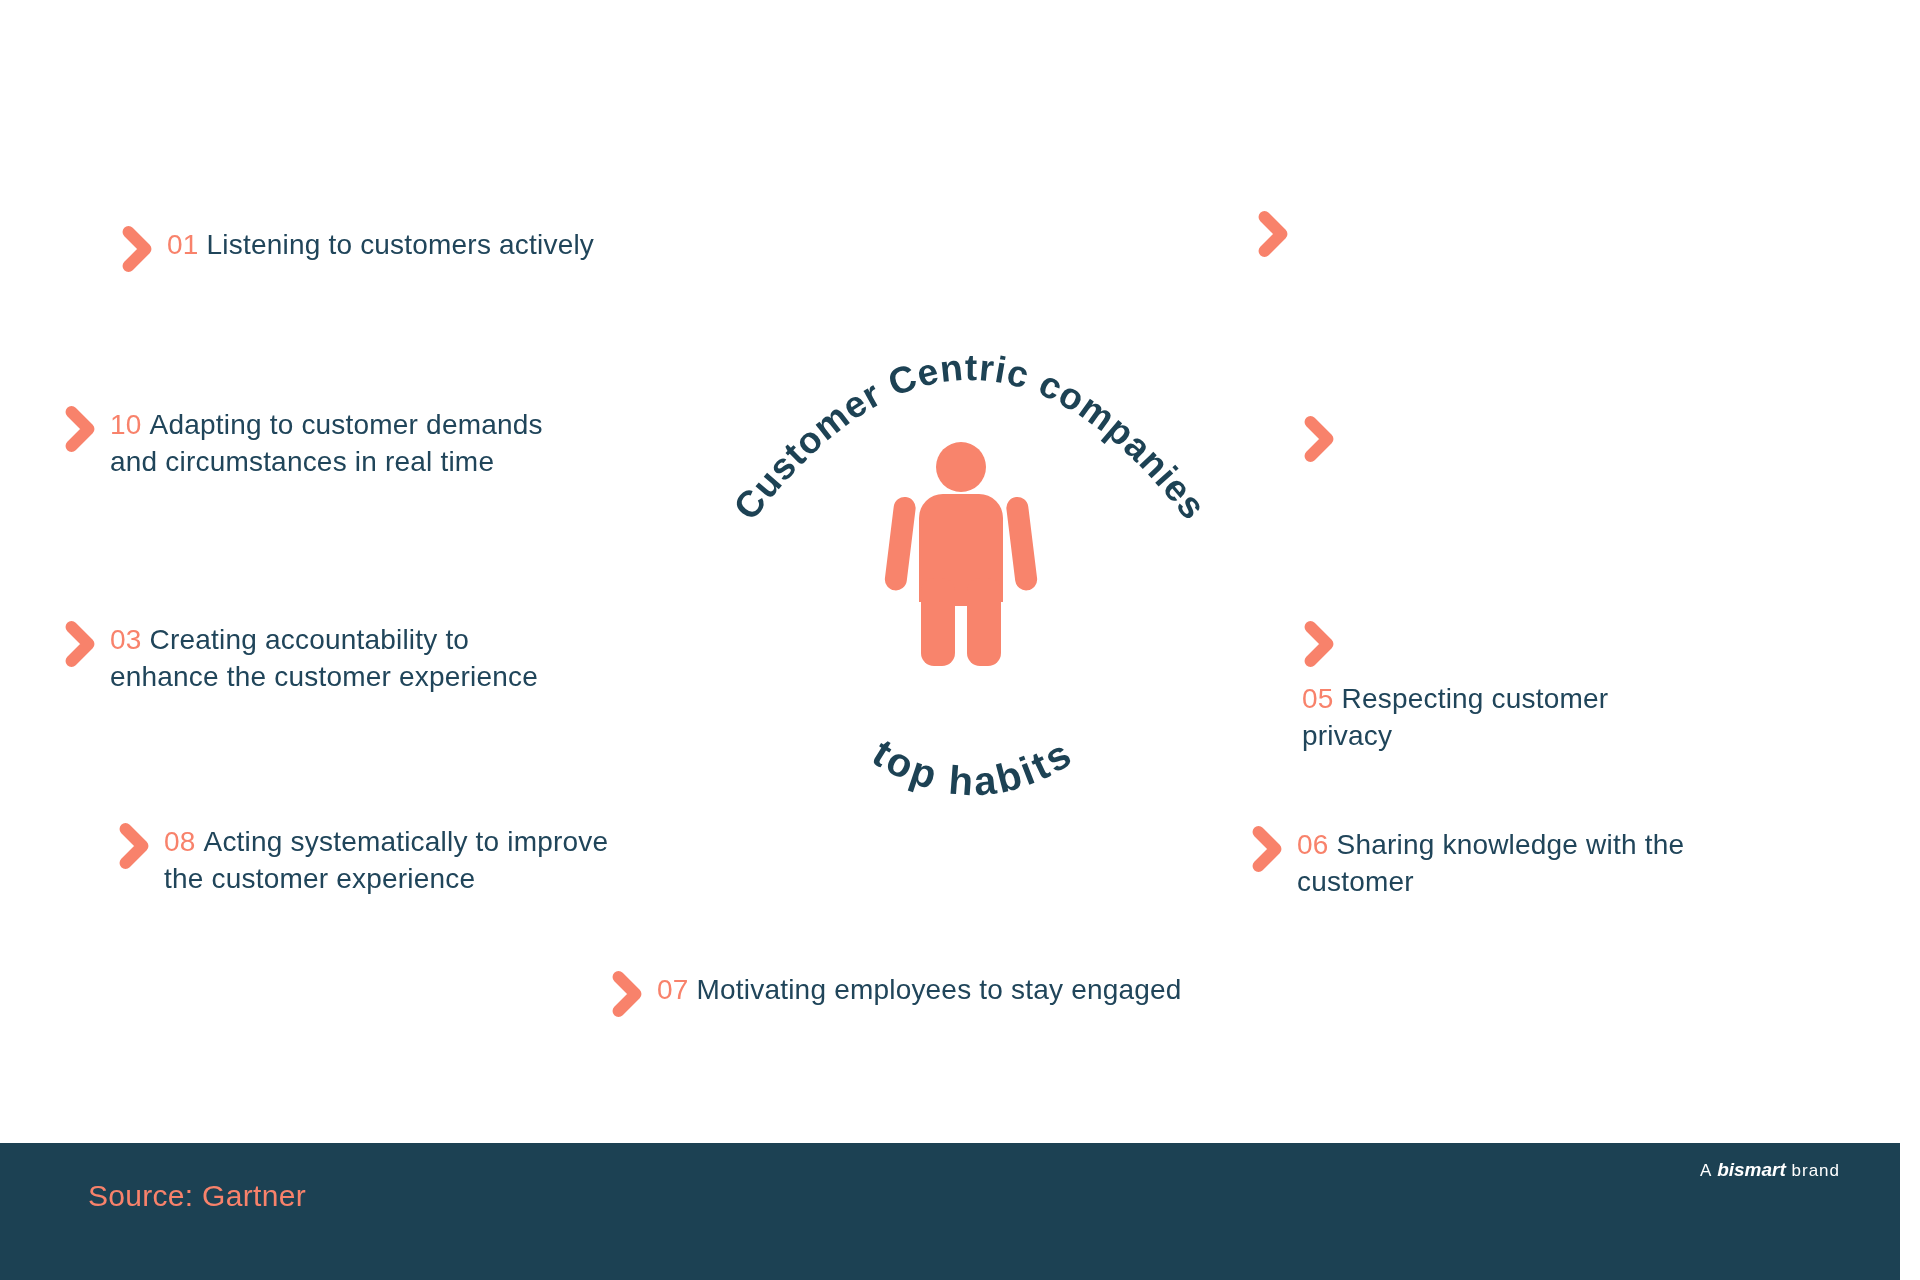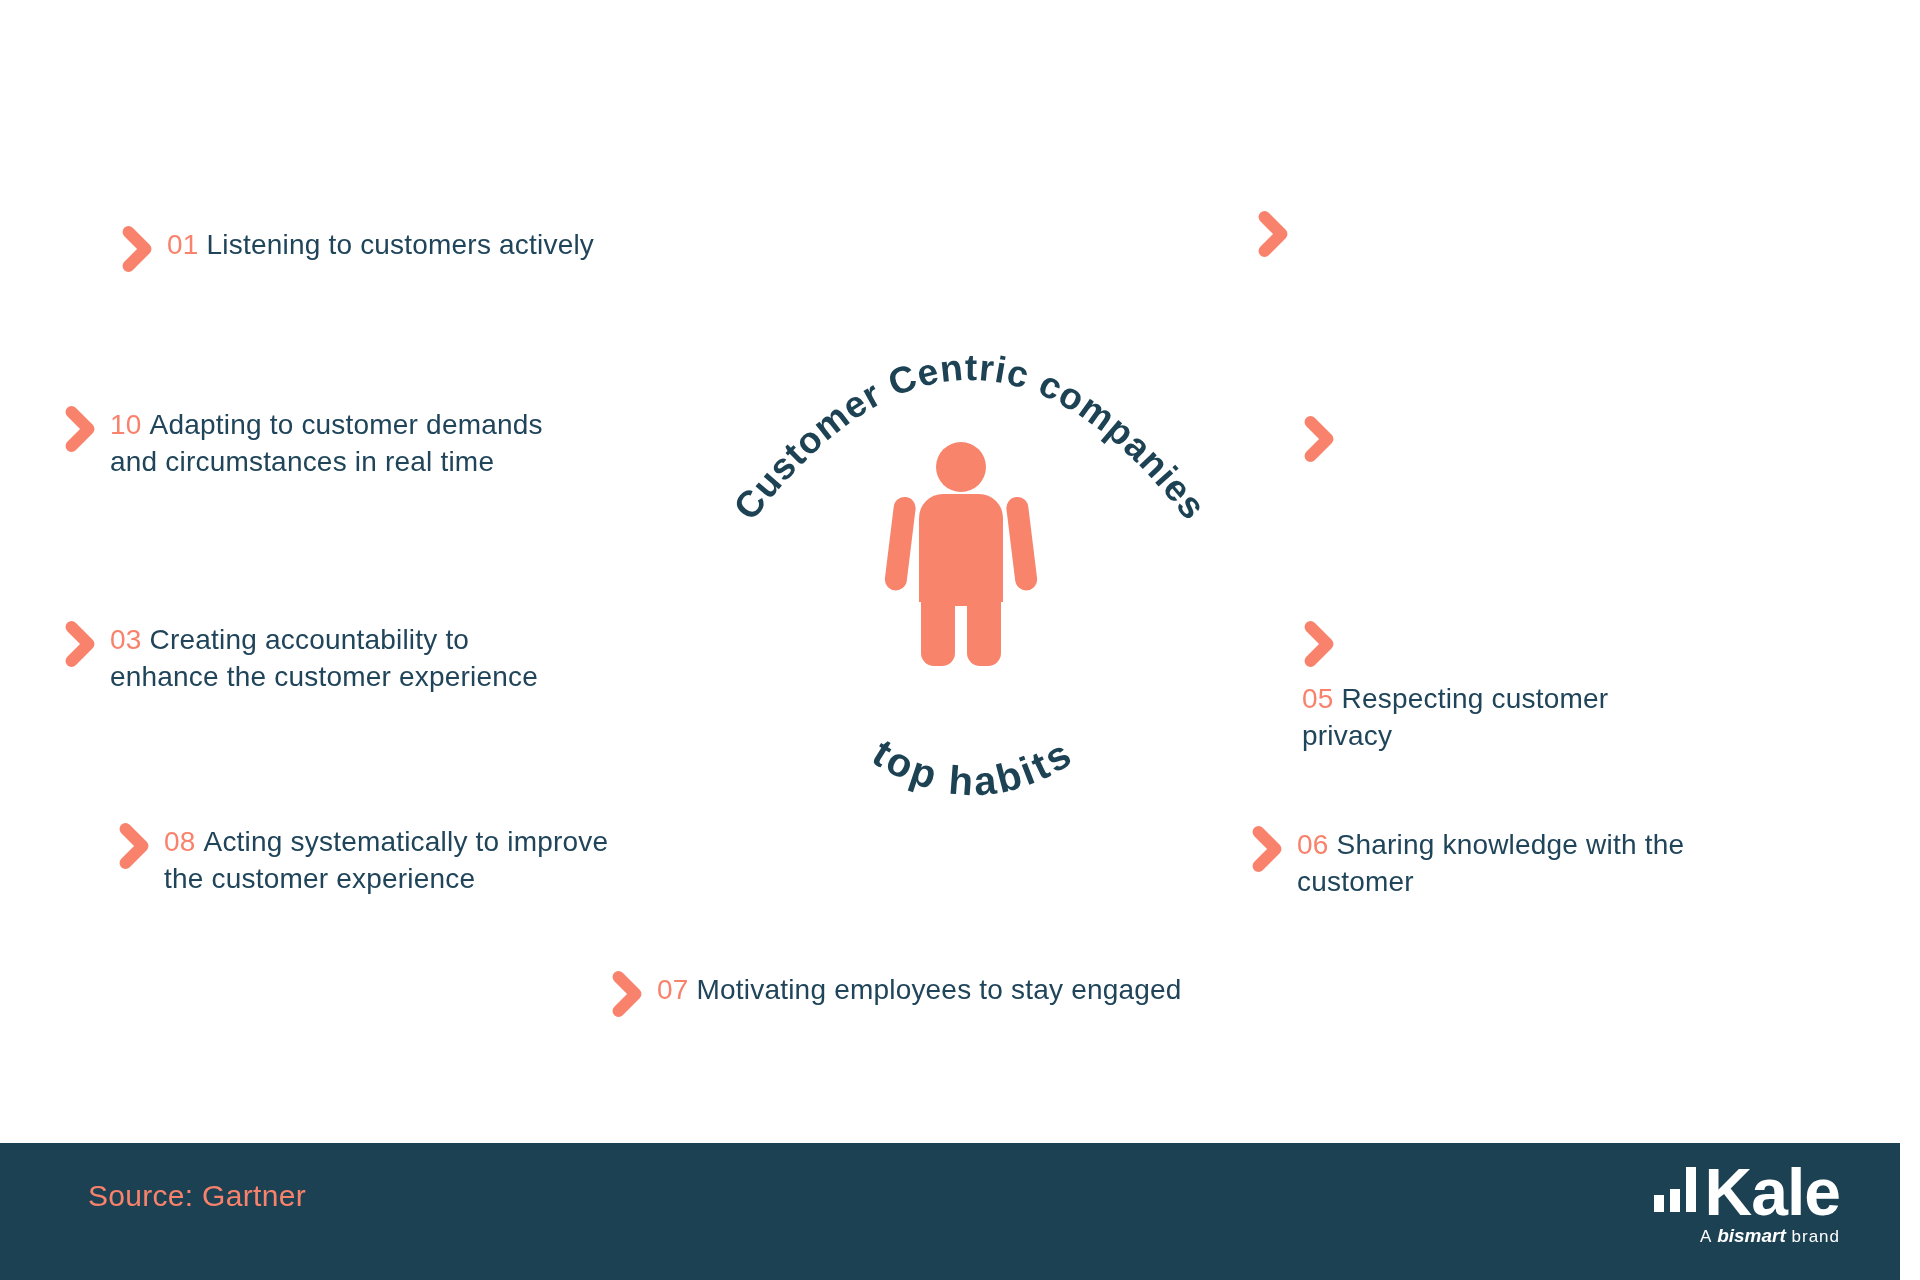--- a/index.html
+++ b/index.html
@@ -159,25 +159,17 @@
       <rect x="1006" y="497" width="22" height="94" rx="11" transform="rotate(-7 1017 505)"></rect>
     </g>
     <text class="arc-text" font-size="40" letter-spacing="3">
       <textPath href="#arcBottom" startOffset="50%" text-anchor="middle">top habits</textPath>
     </text>
   </svg>
 
   <div class="footer">
     <div class="source">Source: Gartner</div>
     <div class="logo">
-      <div class="logo-row">
-        <svg class="logo-bars" width="42" height="47" viewBox="0 0 42 47" fill="#ffffff">
-          <rect x="0" y="30" width="10" height="17"></rect>
-          <rect x="16" y="24" width="10" height="23"></rect>
-          <rect x="32" y="2" width="10" height="45"></rect>
-        </svg>
-        <div class="logo-text">Kale</div>
-      </div>
       <div class="tagline"><span>A</span> <span class="brand">bismart</span> <span>brand</span></div>
     </div>
   </div>
 
 </div>
 
 </body></html>

